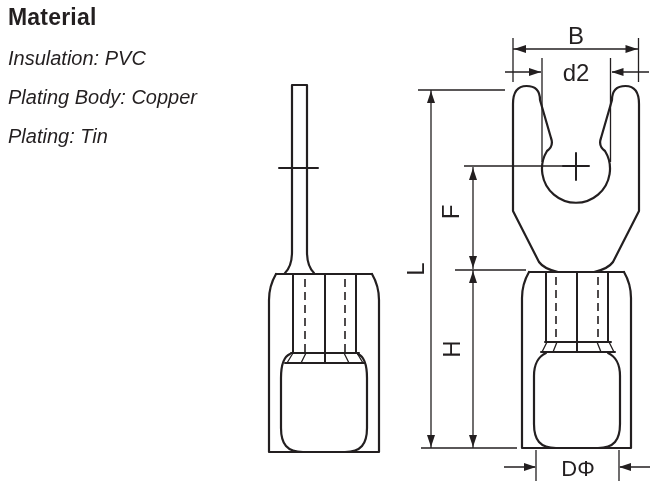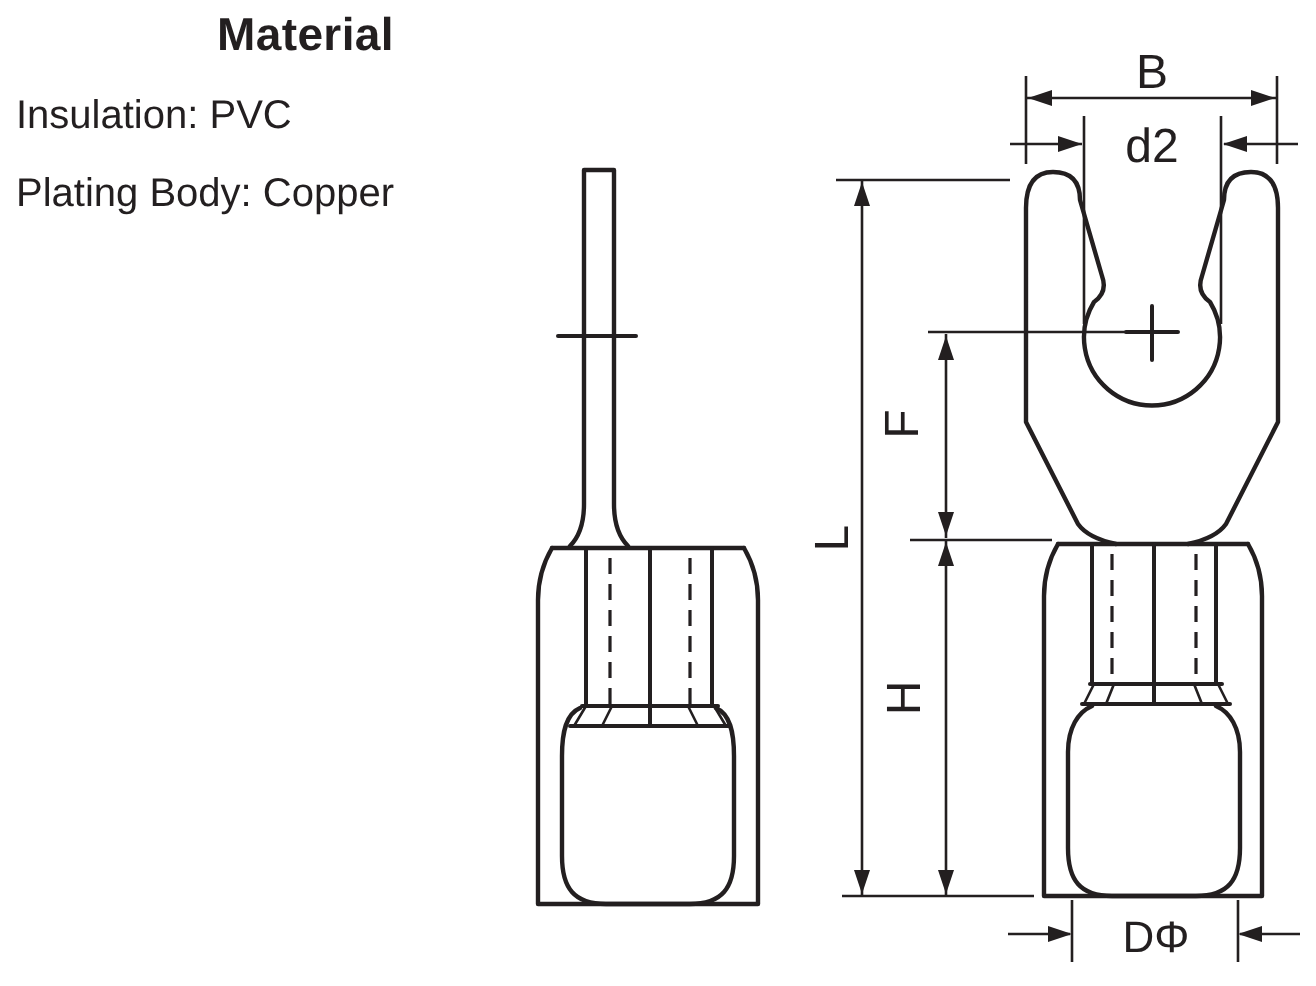--- a/index.html
+++ b/index.html
@@ -3,38 +3,39 @@
 <meta charset="utf-8">
 <style>
   :root { --line:#231f20; --background:#ffffff; }
   html,body { margin:0; padding:0; }
   body {
     width:658px; height:493px; position:relative; overflow:hidden;
     background:var(--background); color:var(--line);
     font-family:"Liberation Sans", sans-serif;
   }
   .material-block { position:absolute; left:8px; top:4px; }
-  .material-block h1 { font-size:23px; font-weight:bold; margin:0 0 8px 0; letter-spacing:0.2px;text-align:right; }
-  .material-block p  { font-size:20px; margin:16px 0 12px 0; }
+  .material-block h1 { font-size:23px; font-weight:bold; margin:0 0 8px 0; letter-spacing:0.2px; }
+  .material-block p  { font-size:20px; margin:16px 0 12px 0;font-style:italic; }
   svg.drawing { position:absolute; left:0; top:0; }
   .o  { fill:none; stroke:var(--line); stroke-width:2.2; stroke-linejoin:round; stroke-linecap:round; }
   .o2 { fill:none; stroke:var(--line); stroke-width:2;   stroke-linecap:round; }
   .t  { fill:none; stroke:var(--line); stroke-width:1.3; }
   .d  { fill:none; stroke:var(--line); stroke-width:1.6; stroke-dasharray:8 5; }
   .ah { fill:var(--line); stroke:none; }
   text.dim { font-family:"Liberation Sans", sans-serif; font-size:24px; fill:var(--line); }
   text.dim.small { font-size:22px; }
 </style>
 </head>
 <body>
 
 <div class="material-block">
   <h1><span>Material</span></h1>
   <p>Insulation: PVC</p>
   <p>Plating Body: Copper</p>
+  <p>Plating: Tin</p>
 </div>
 
 <svg class="drawing" width="658" height="493" viewBox="0 0 658 493">
 
   <g>
 
     <path class="o" d="M 285 273 Q 292 266 292 252 L 292 85 L 307 85 L 307 252 Q 307 266 314 273"></path>
 
     <path class="o2" d="M 279 168 H 318"></path>
 

